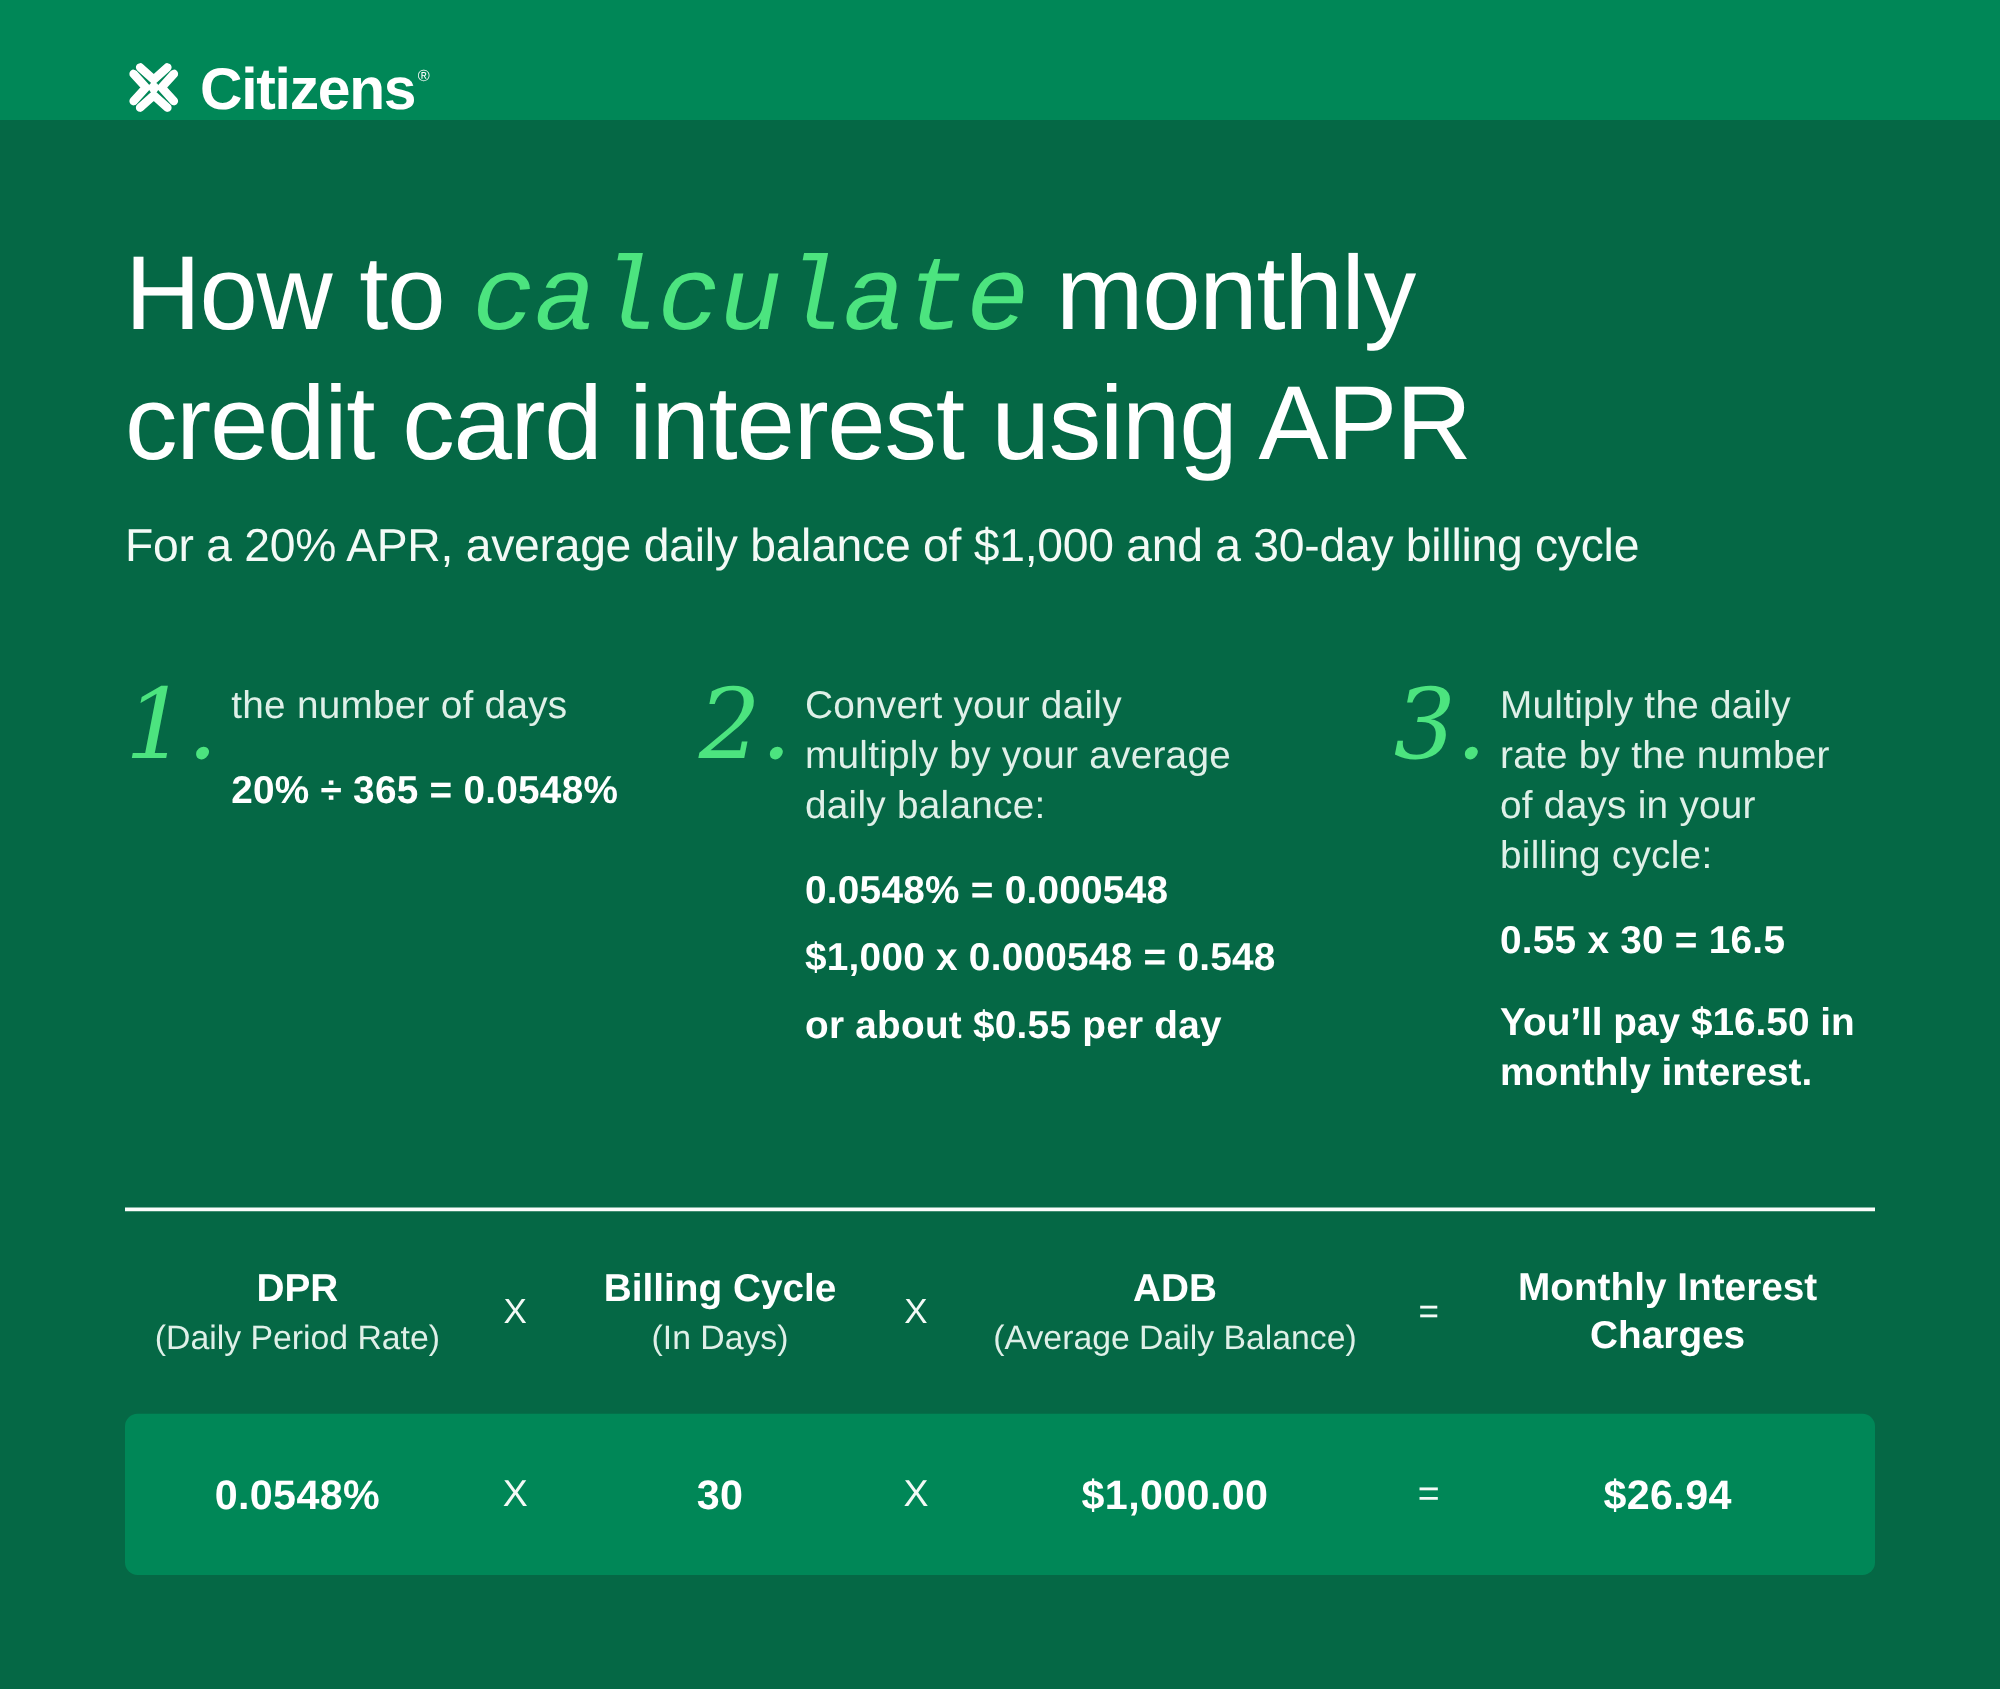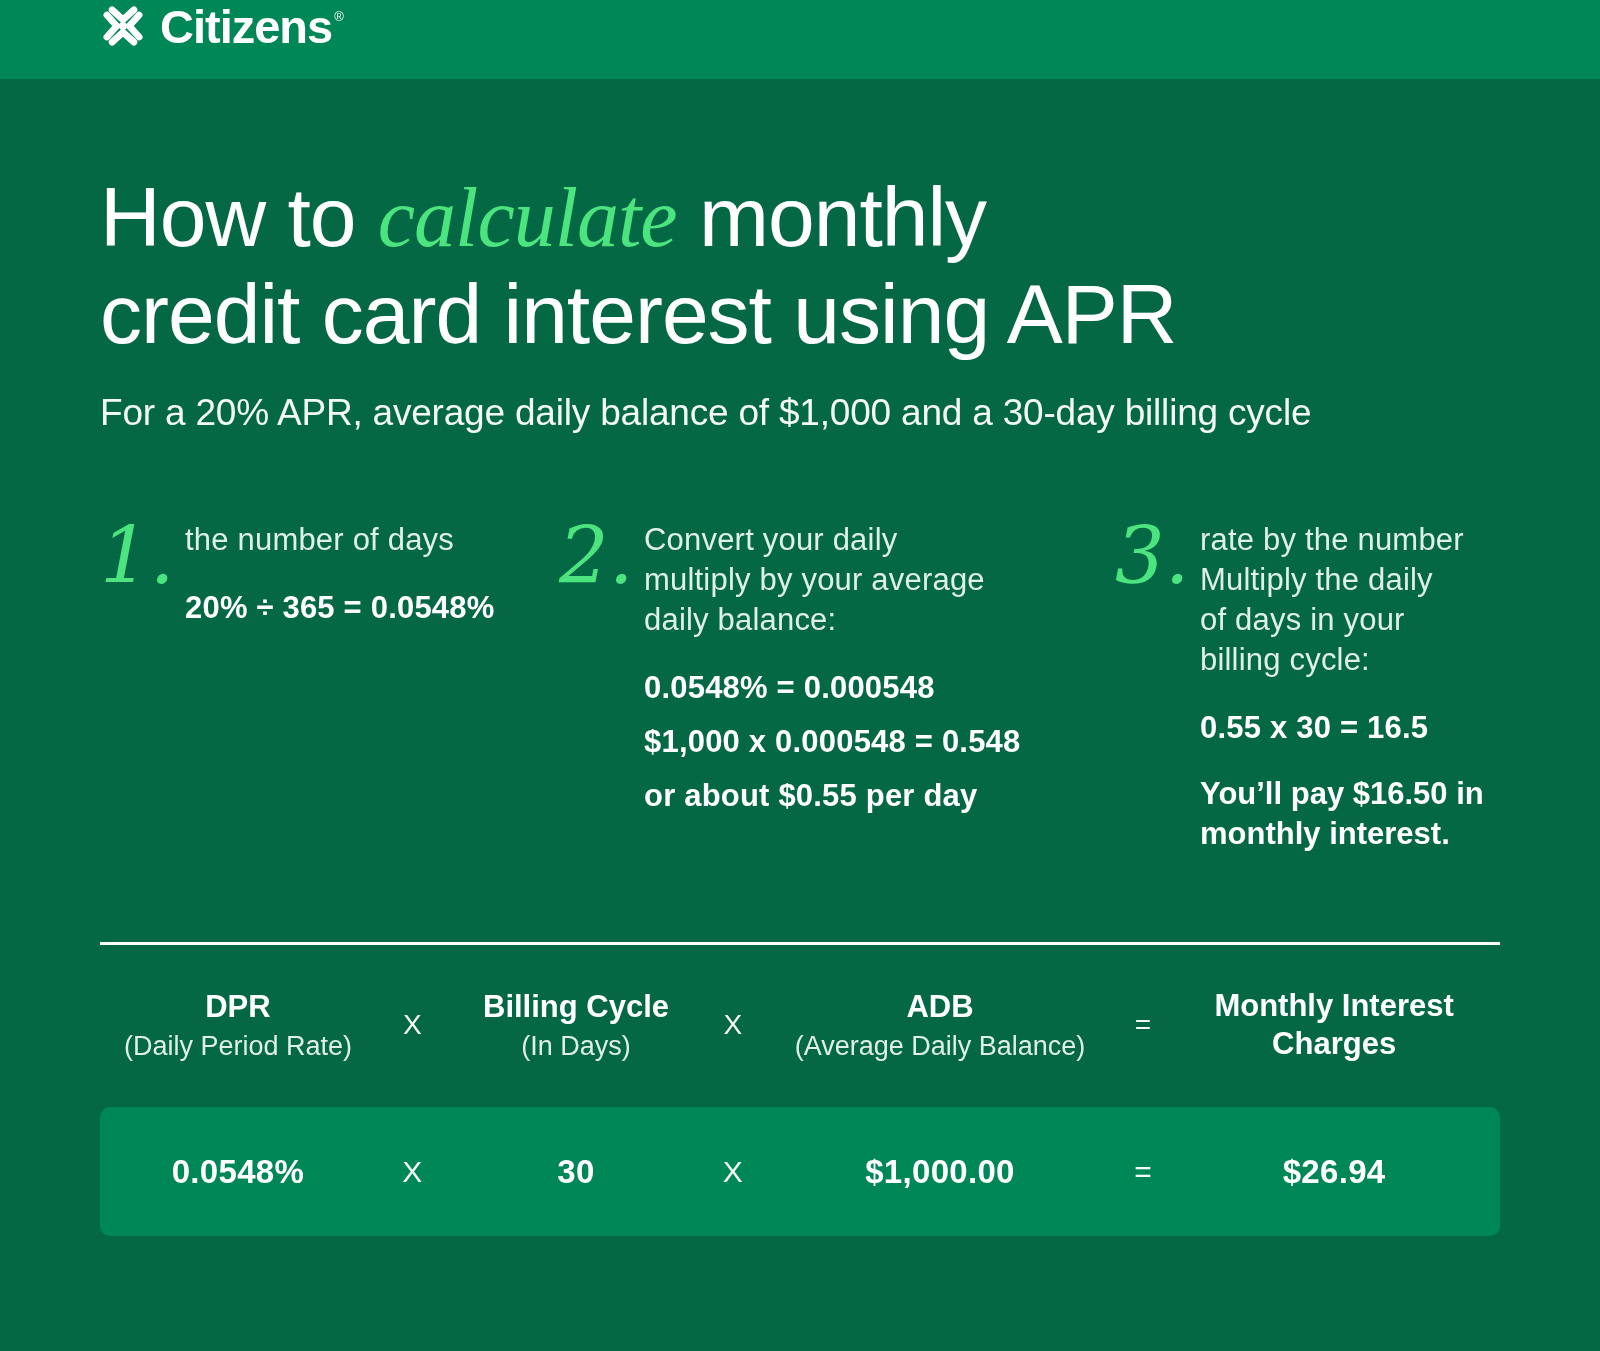--- a/index.html
+++ b/index.html
@@ -14,42 +14,42 @@
   html,body{margin:0;padding:0;}
   body{
     width:1600px;height:1351px;
     background:var(--body-green);
     font-family:"Liberation Sans",sans-serif;
     color:var(--white);
     overflow:hidden;
   }
   
   .topbar{
-    height:79px;
+    height:96px;
     background:var(--bar-green);
-    display:flex;align-items:flex-start;
+    display:flex;align-items:flex-end;
     padding-left:97px;
   }
   .logo{display:flex;align-items:center;}
   .logo svg{width:52px;height:52px;display:block;margin-right:11px;}
   .wordmark{font-size:47px;font-weight:700;letter-spacing:-1px;line-height:1;}
   .tm{font-size:13px;line-height:1;align-self:flex-start;margin-top:10px;margin-left:2px;}
   
   main{padding:0 100px;}
   .title{
     margin:90px 0 0;
     font-weight:300;
     font-size:84px;
     line-height:96px;
     letter-spacing:-1px;
     color:var(--white);
   }
   .t-line{display:block;}
   .accent{
-    font-family:Liberation Serif, serif;
+    font-family:Liberation Mono, monospace;
     font-style:italic;
     font-weight:400;
     color:var(--accent-green);
   }
   .subtitle{
     margin:30px 0 0;
     font-size:37px;
     font-weight:400;
     color:#F3FAF6;
     letter-spacing:-0.2px;
@@ -161,22 +161,22 @@
         <p class="formula">0.0548% = 0.000548</p>
         <p class="formula">$1,000 x 0.000548 = 0.548</p>
         <p class="formula">or about $0.55 per day</p>
       </div>
     </div>
 
     <div class="step s3">
       <div class="step-num">3.</div>
       <div class="step-body">
         <p class="step-text">
+          <span class="ln">Multiply the daily</span>
           <span class="ln">rate by the number</span>
-          <span class="ln">Multiply the daily</span>
           <span class="ln">of days in your</span>
           <span class="ln">billing cycle:</span>
         </p>
         <p class="formula">0.55 x 30 = 16.5</p>
         <p class="result">
           <span class="ln">You’ll pay $16.50 in</span>
           <span class="ln">monthly interest.</span>
         </p>
       </div>
     </div>

